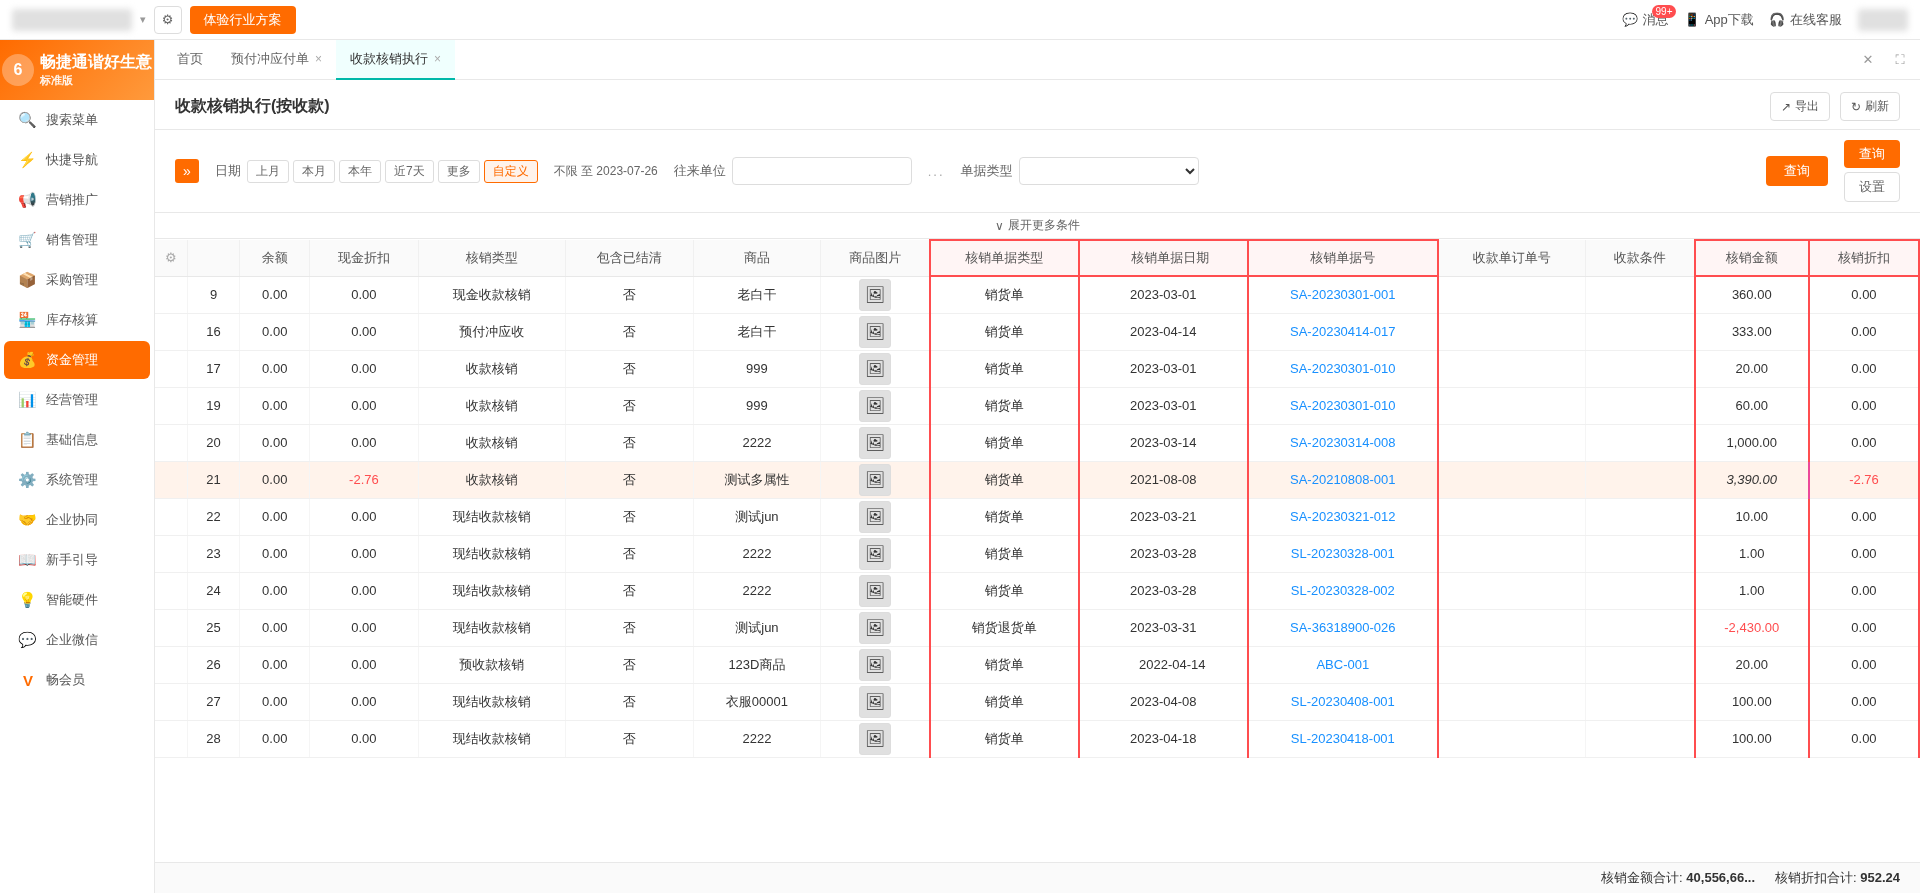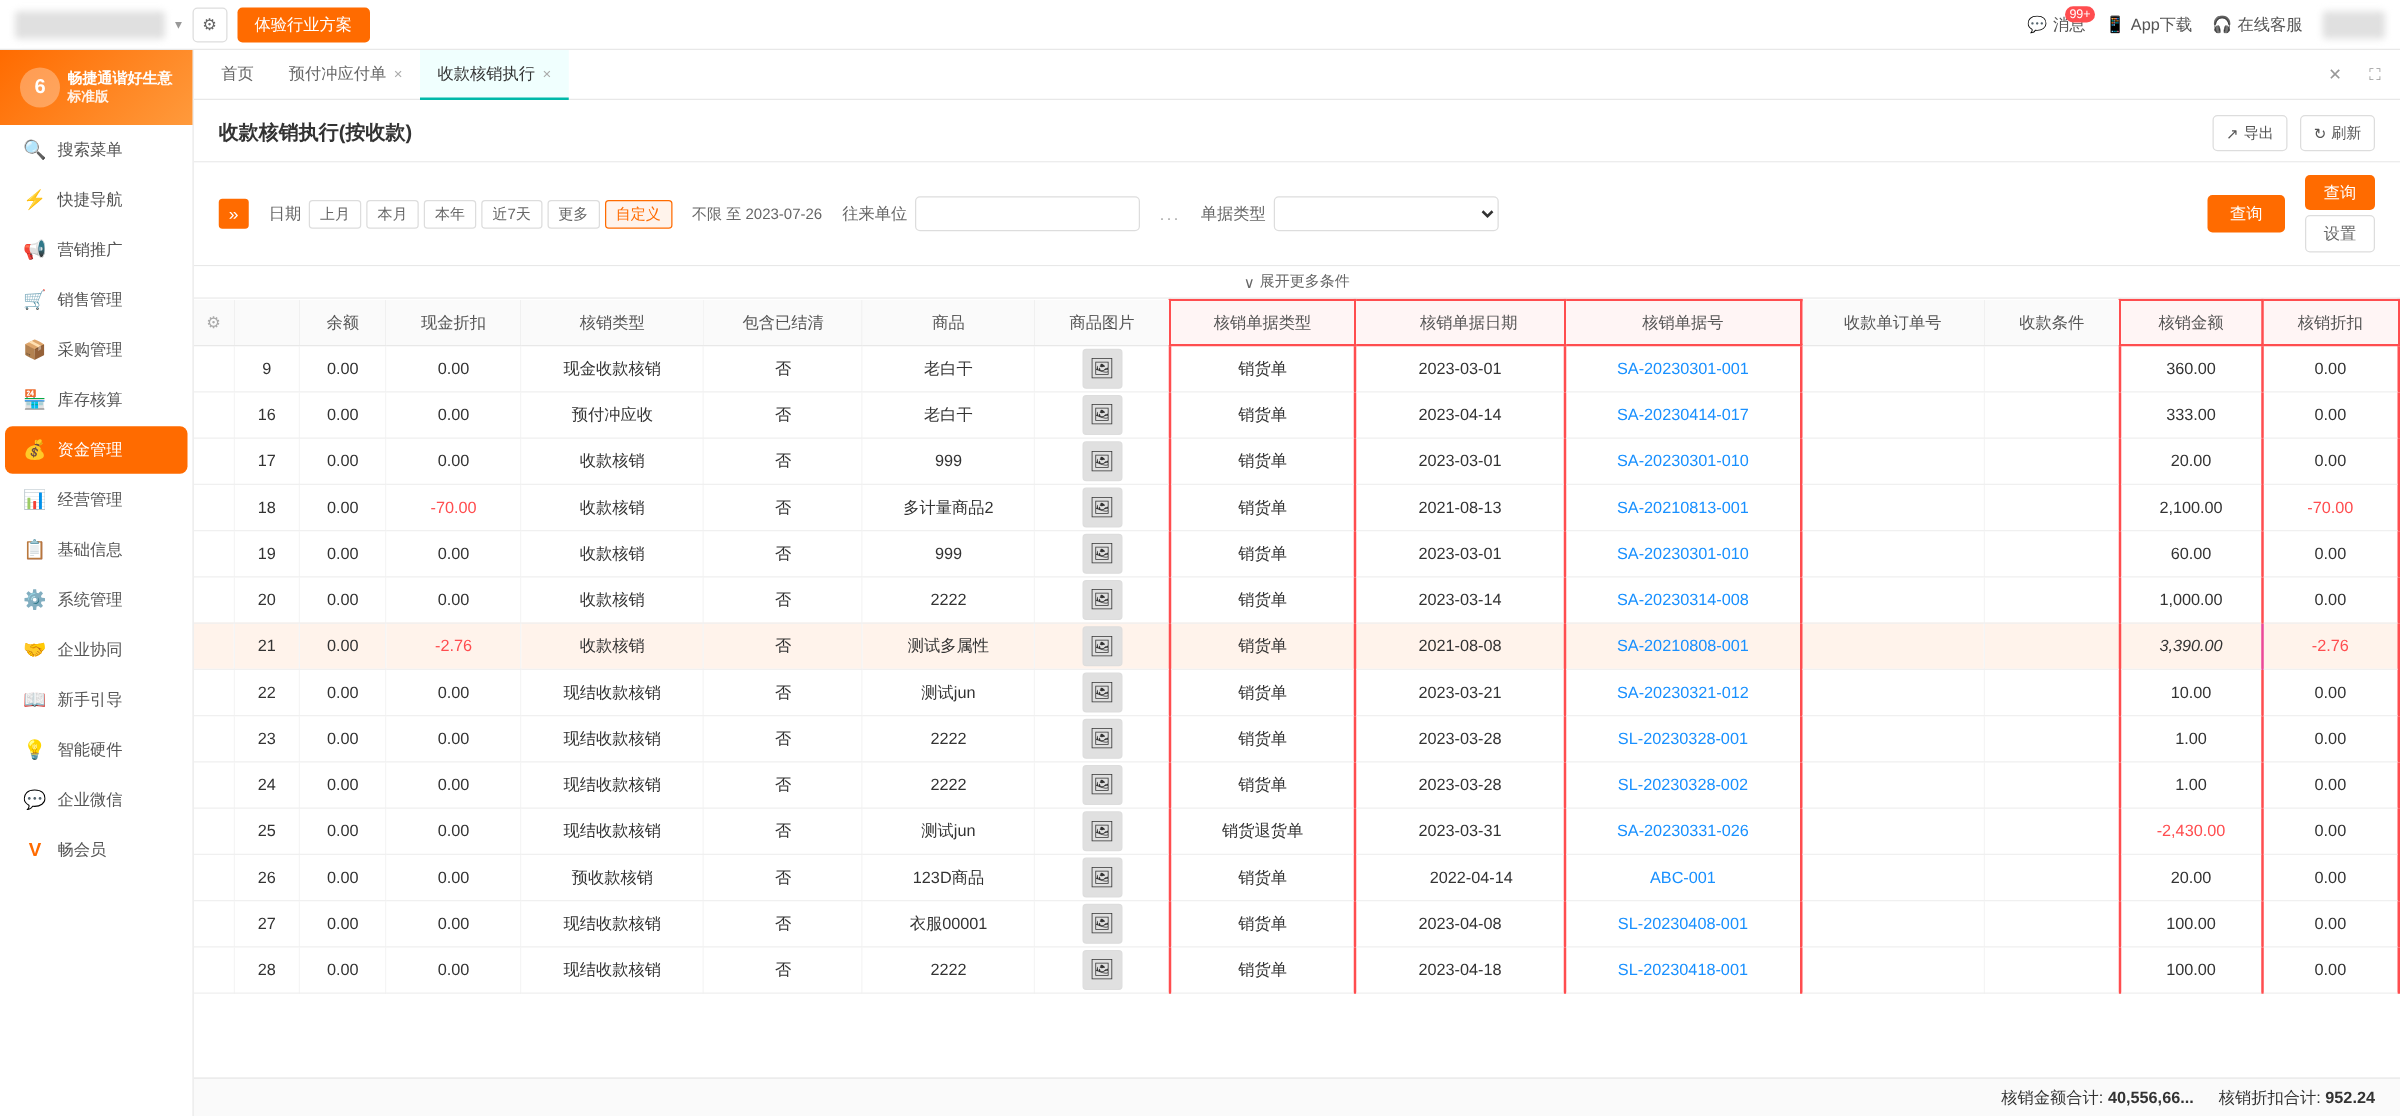--- a/index.html
+++ b/index.html
@@ -95,21 +95,21 @@
       font-size: 13px;
       font-weight: bold;
     }
     .logo-icon {
       width: 32px; height: 32px;
       background: rgba(255,255,255,0.3);
       border-radius: 50%;
       display: flex; align-items: center; justify-content: center;
       font-size: 16px;
     }
-    .logo-text { font-size: 12px; line-height: 1.3; }
+    .logo-text { font-size: 16px; line-height: 1.3; }
     .logo-sub { font-size: 11px; opacity: 0.9; }
     .sidebar-item {
       display: flex;
       align-items: center;
       gap: 8px;
       padding: 10px 14px;
       cursor: pointer;
       color: #555;
       border-radius: 4px;
       margin: 1px 4px;
@@ -598,39 +598,20 @@
       <td style="border-left:2px solid #ff4d4f;border-right:2px solid #ff4d4f;">销货单</td>
       <td style="border-left:2px solid #ff4d4f;border-right:2px solid #ff4d4f;">2023-03-01</td>
       <td style="border-left:2px solid #ff4d4f;border-right:2px solid #ff4d4f;"><a href="#" class="link-text">SA-20230301-010</a></td>
       <td></td>
       <td></td>
       <td style="border-left:2px solid #ff4d4f;border-right:2px solid #ff4d4f;">20.00</td>
       <td style="border-left:2px solid #ff4d4f;border-right:2px solid #ff4d4f;">0.00</td>
     </tr>
               <tr>
       <td></td>
-      <td>18</td>
-      <td>0.00</td>
-      <td class="negative-val">-70.00</td>
-      <td>收款核销</td>
-      <td>否</td>
-      <td>多计量商品2</td>
-      <td style="padding:2px;">
-        <div style="width:32px;height:32px;margin:auto;background:#e0e0e0;border:1px solid #ddd;border-radius:3px;display:flex;align-items:center;justify-content:center;font-size:16px;">🖼</div>
-      </td>
-      <td style="border-left:2px solid #ff4d4f;border-right:2px solid #ff4d4f;">销货单</td>
-      <td style="border-left:2px solid #ff4d4f;border-right:2px solid #ff4d4f;">2021-08-13</td>
-      <td style="border-left:2px solid #ff4d4f;border-right:2px solid #ff4d4f;"><a href="#" class="link-text">SA-20210813-001</a></td>
-      <td></td>
-      <td></td>
-      <td style="border-left:2px solid #ff4d4f;border-right:2px solid #ff4d4f;">2,100.00</td>
-      <td style="border-left:2px solid #ff4d4f;border-right:2px solid #ff4d4f;" class="negative-val">-70.00</td>
-    </tr>
-              <tr>
-      <td></td>
       <td>19</td>
       <td>0.00</td>
       <td>0.00</td>
       <td>收款核销</td>
       <td>否</td>
       <td>999</td>
       <td style="padding:2px;">
         <div style="width:32px;height:32px;margin:auto;background:#e0e0e0;border:1px solid #ddd;border-radius:3px;display:flex;align-items:center;justify-content:center;font-size:16px;">🖼</div>
       </td>
       <td style="border-left:2px solid #ff4d4f;border-right:2px solid #ff4d4f;">销货单</td>
@@ -742,21 +723,21 @@
       <td>0.00</td>
       <td>0.00</td>
       <td>现结收款核销</td>
       <td>否</td>
       <td>测试jun</td>
       <td style="padding:2px;">
         <div style="width:32px;height:32px;margin:auto;background:#e0e0e0;border:1px solid #ddd;border-radius:3px;display:flex;align-items:center;justify-content:center;font-size:16px;">🖼</div>
       </td>
       <td style="border-left:2px solid #ff4d4f;border-right:2px solid #ff4d4f;">销货退货单</td>
       <td style="border-left:2px solid #ff4d4f;border-right:2px solid #ff4d4f;">2023-03-31</td>
-      <td style="border-left:2px solid #ff4d4f;border-right:2px solid #ff4d4f;"><a href="#" class="link-text">SA-20230331-026</a></td>
+      <td style="border-left:2px solid #ff4d4f;border-right:2px solid #ff4d4f;"><a href="#" class="link-text">SA-36318900-026</a></td>
       <td></td>
       <td></td>
       <td style="border-left:2px solid #ff4d4f;border-right:2px solid #ff4d4f;" class="negative-val">-2,430.00</td>
       <td style="border-left:2px solid #ff4d4f;border-right:2px solid #ff4d4f;">0.00</td>
     </tr>
               <tr>
       <td></td>
       <td>26</td>
       <td>0.00</td>
       <td>0.00</td>

